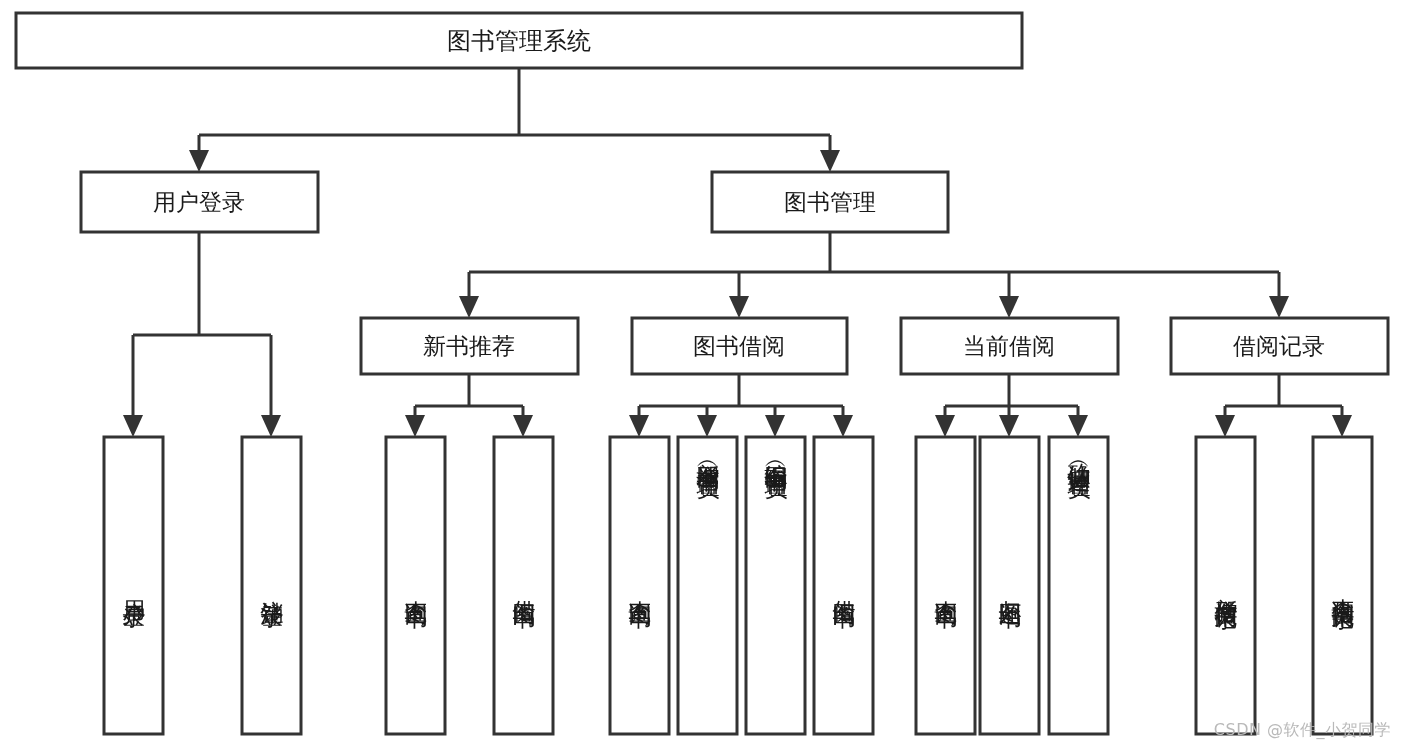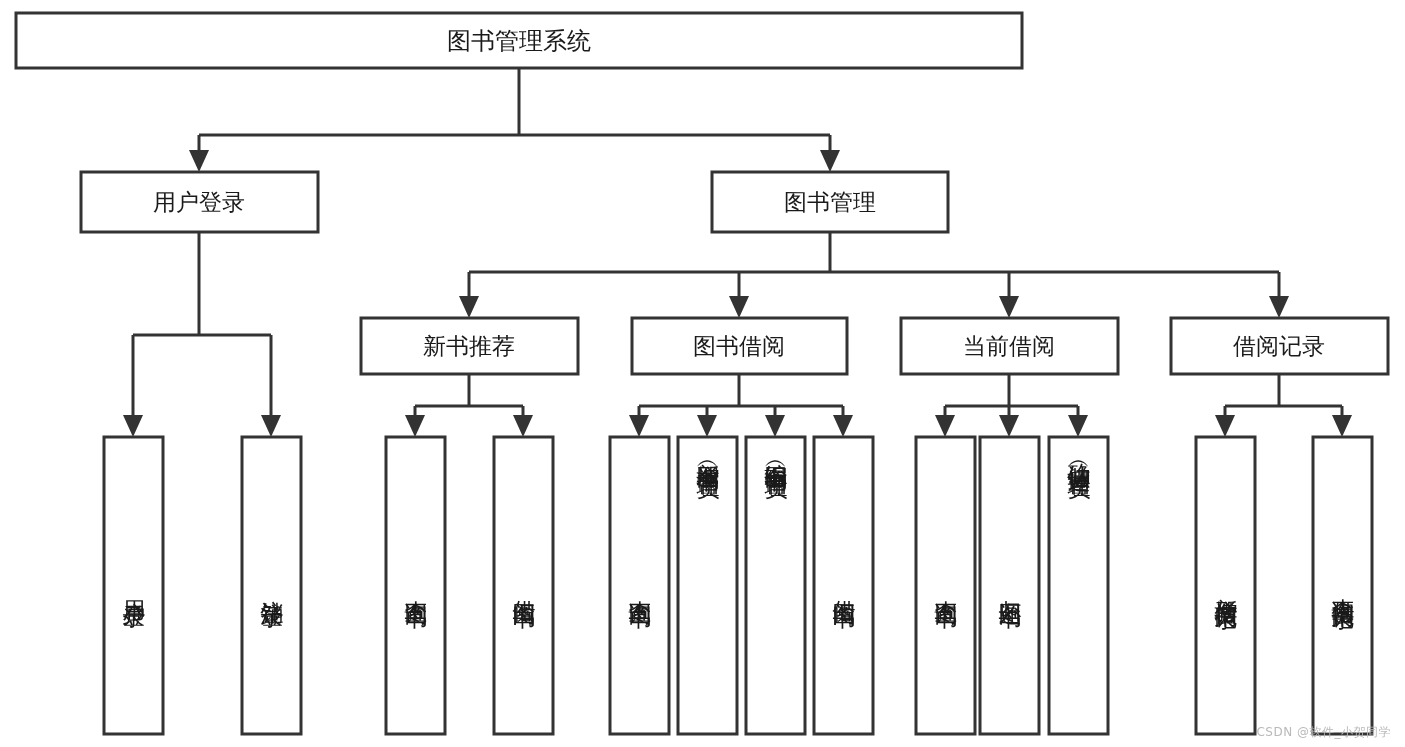--- a/index.html
+++ b/index.html
@@ -68,21 +68,21 @@
     color: #1a1a1a;
     letter-spacing: 2px;
     text-align: center;
     white-space: nowrap;
   }
   .watermark {
     position: absolute;
     right: 14px;
     bottom: 6px;
     font-family: "DejaVu Sans", "Liberation Sans", sans-serif;
-    font-size: 12px;
+    font-size: 16px;
     color: #b9b9b9;
     letter-spacing: 0.5px;
     white-space: nowrap;
   }
 </style>
 </head>
 <body>
 
 <div id="diagram-root">
 

